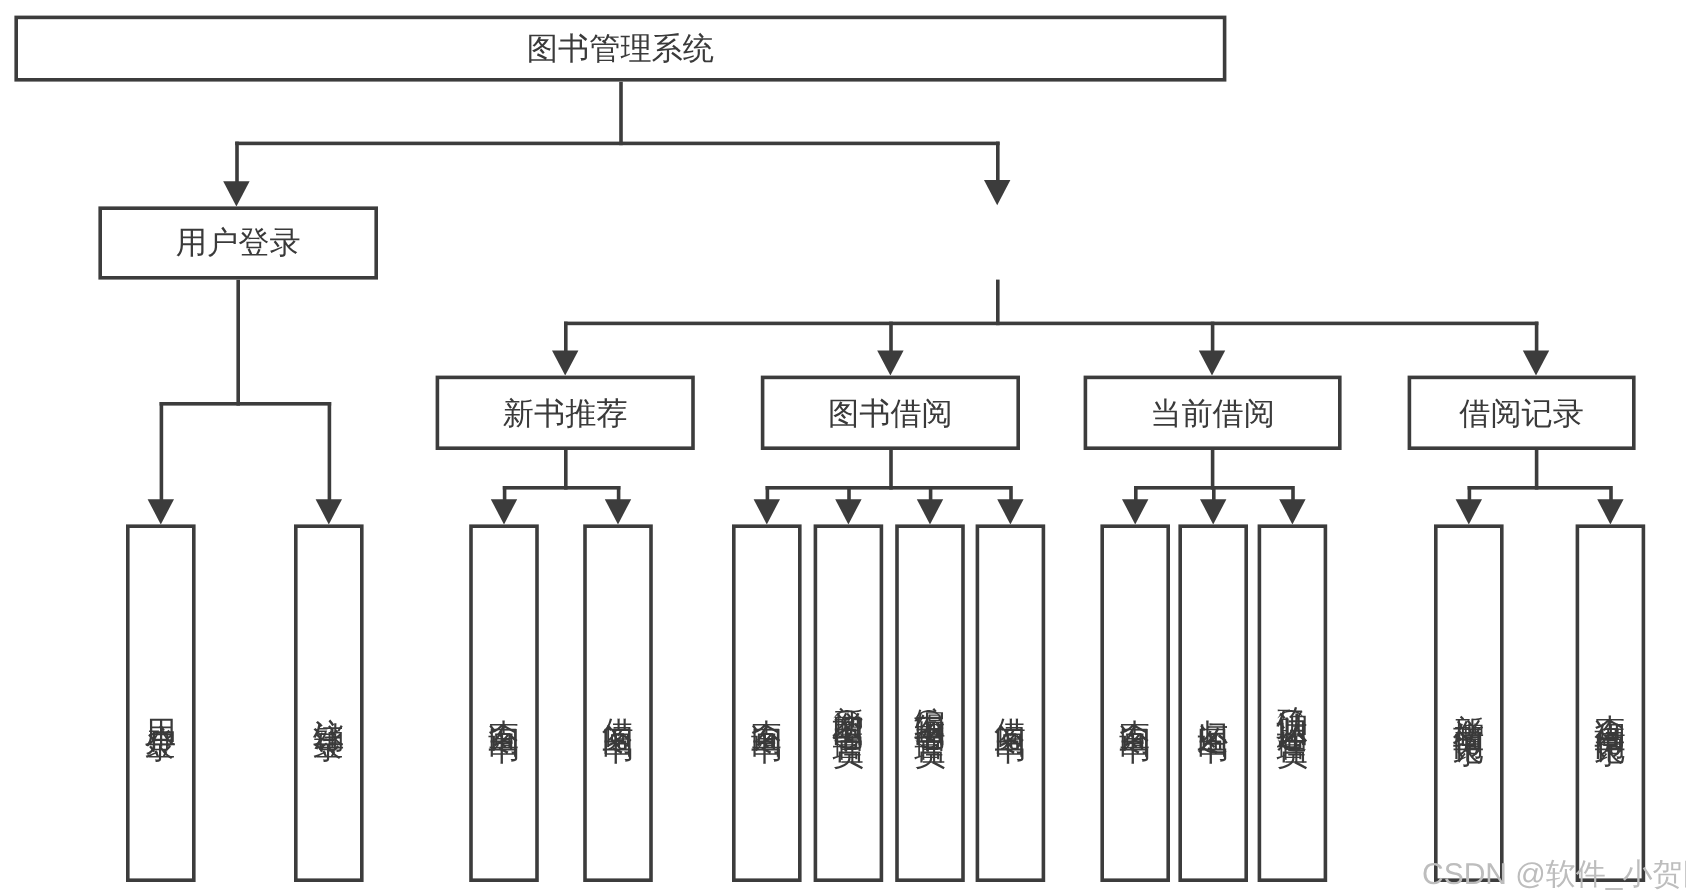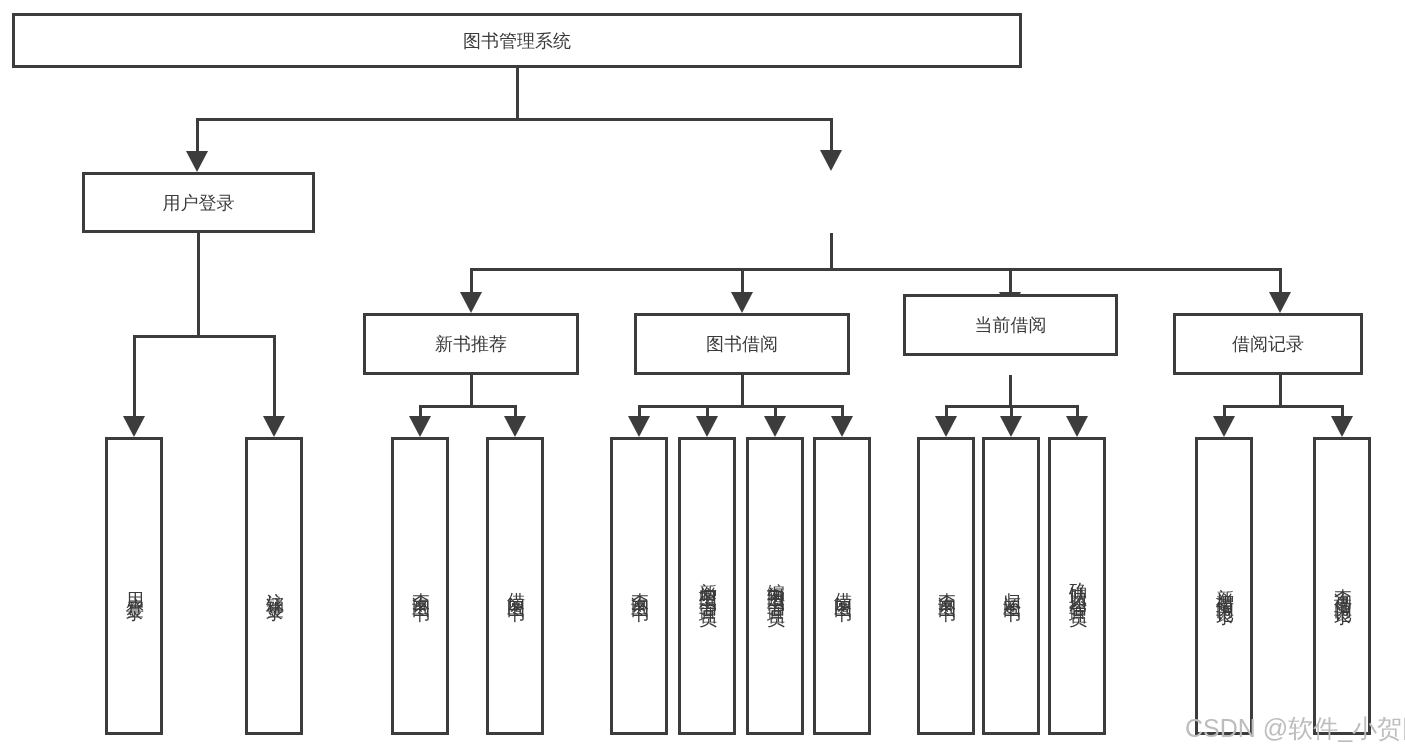--- a/index.html
+++ b/index.html
@@ -13,21 +13,21 @@
     overflow: hidden;
     color: #3a3a3a;
   }
   .box {
     position: absolute;
     background: #ffffff;
     border: 3px solid #3c3c3c;
     display: flex;
     align-items: center;
     justify-content: center;
-    font-size: 18px;
+    font-size: 26px;
     color: #3a3a3a;
     z-index: 2;
     text-align: right;
   }
   .vbox {
     writing-mode: vertical-rl;
     text-orientation: mixed;
     letter-spacing: 4px;
     line-height: 1.1;
   }
@@ -89,21 +89,21 @@
   <div class="arrow" style="left:999px; top:292px;"></div>
   <div class="vline" style="left:1279px; top:268px; height:28px;"></div>
   <div class="arrow" style="left:1269px; top:292px;"></div>
 
   <div class="box" style="left:363px; top:313px; width:216px; height:62px;">
     <span>新书推荐</span>
   </div>
   <div class="box" style="left:634px; top:313px; width:216px; height:62px;">
     <span>图书借阅</span>
   </div>
-  <div class="box" style="left:903px; top:294px; width:215px; height:62px;">
+  <div class="box" style="left:903px; top:313px; width:215px; height:62px;">
     <span>当前借阅</span>
   </div>
   <div class="box" style="left:1173px; top:313px; width:190px; height:62px;">
     <span>借阅记录</span>
   </div>
 
   <div class="vline" style="left:470px; top:375px; height:33px;"></div>
   <div class="hline" style="left:419px; top:405px; width:98px;"></div>
   <div class="vline" style="left:419px; top:405px; height:14px;"></div>
   <div class="arrow" style="left:409px; top:416px;"></div>

